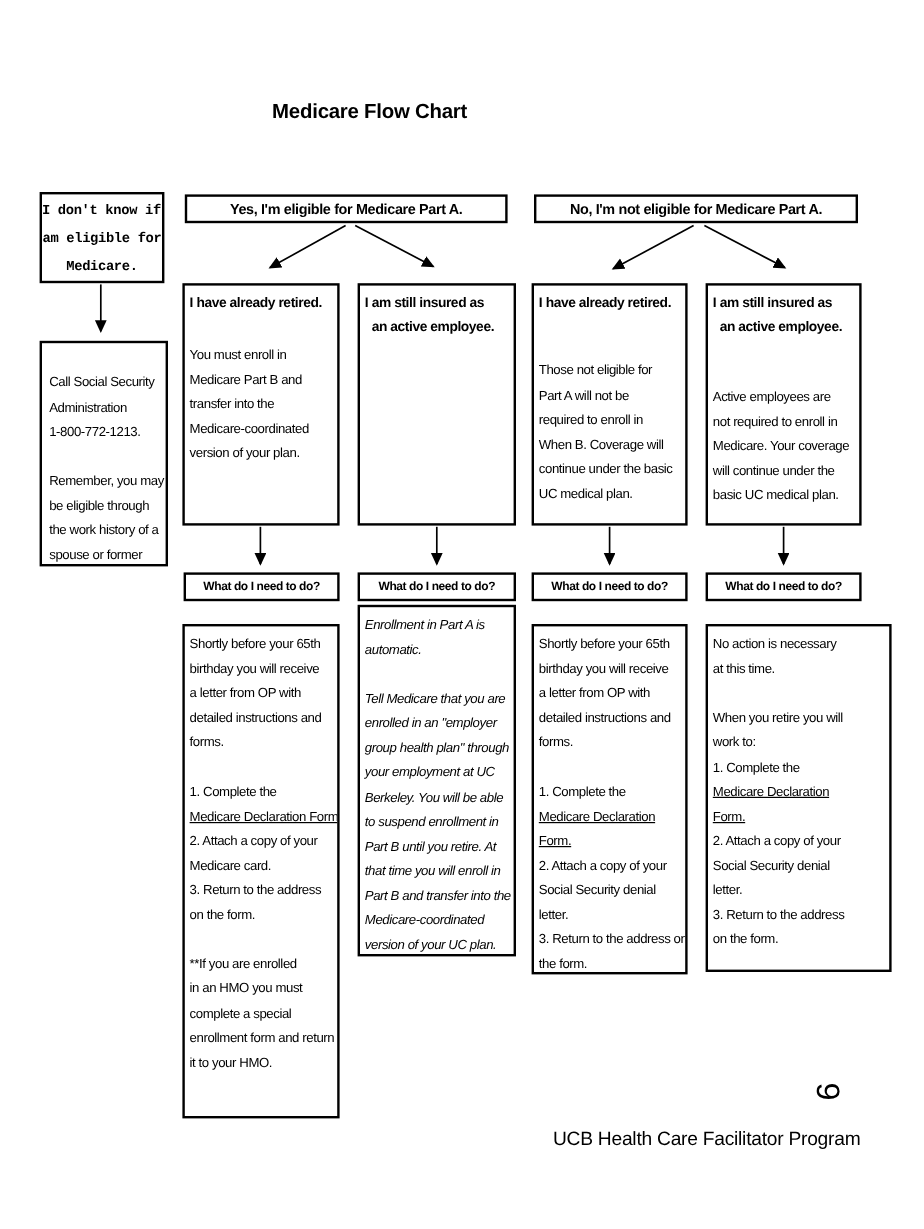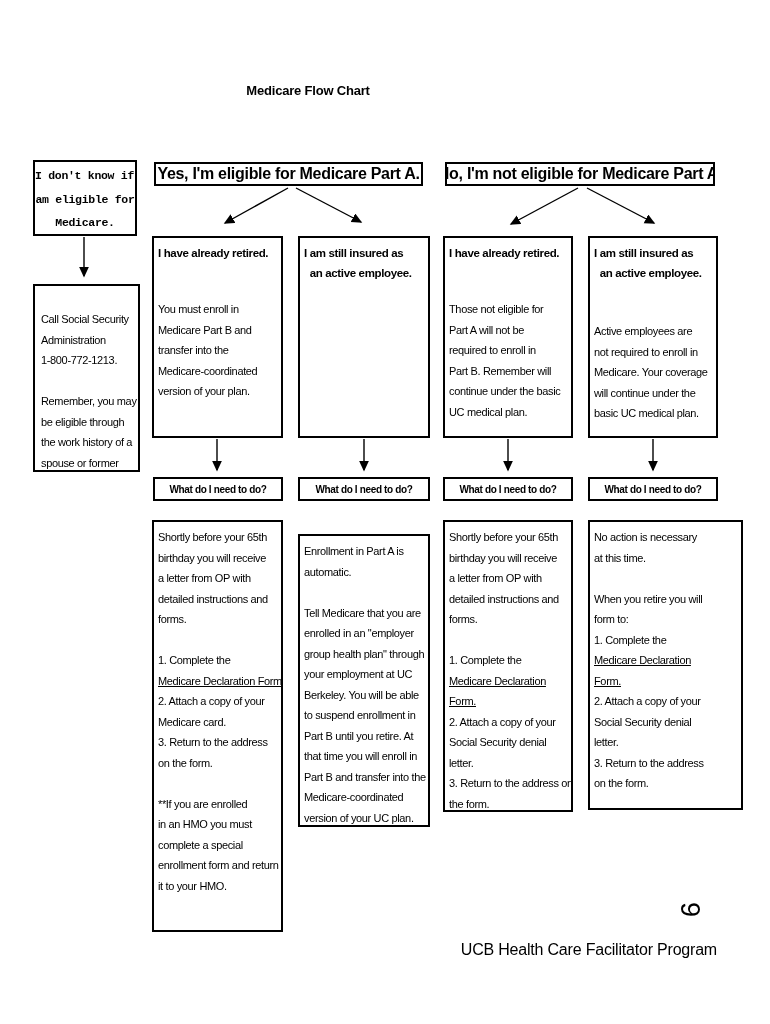--- a/index.html
+++ b/index.html
@@ -1,30 +1,30 @@
 <!DOCTYPE html>
 <html><head>
 <meta charset="utf-8">
 <style>
   html,body{margin:0;padding:0;background:#fff;}
   .page{position:relative;width:770px;height:1024px;background:#ffffff;
         font-family:"Liberation Sans",sans-serif;color:#000;overflow:hidden;}
   .title{position:absolute;left:0;top:83px;width:616px;text-align:center;
-         font-size:13px;font-weight:bold;letter-spacing:-0.2px;}
+         font-size:17px;font-weight:bold;letter-spacing:-0.2px;}
   .box{position:absolute;box-sizing:border-box;border:2px solid #000;background:#fff;overflow:hidden;}
   .ln{font-size:11px;line-height:20.5px;letter-spacing:-0.35px;white-space:nowrap;}
   .u{text-decoration:underline;}
   .hdr{display:flex;align-items:center;justify-content:center;
-       font-weight:bold;font-size:16px;letter-spacing:-0.3px;white-space:nowrap;}
+       font-weight:bold;font-size:12px;letter-spacing:-0.3px;white-space:nowrap;}
   .qbox{padding-top:2px;text-align:center;}
   .qbox .ln{font-weight:bold;font-size:11.5px;line-height:23.5px;letter-spacing:-0.3px;}
   .abox{padding:23px 3px 0 6px;}
   .stmt{padding:5px 2px 0 4px;}
   .stmt .h .ln{font-weight:bold;font-size:11.5px;line-height:20px;letter-spacing:-0.35px;}
-  .c1 .b{margin-top:36px;}
+  .c1 .b{margin-top:23px;}
   .c2 .b{margin-top:14px;}
   .c3 .b{margin-top:36px;}
   .c4 .b{margin-top:38px;}
   .what{display:flex;align-items:center;justify-content:center;
         font-weight:bold;font-size:10px;letter-spacing:-0.35px;white-space:nowrap;}
   .detail{padding:5px 1px 0 4px;}
   .arrows{position:absolute;left:0;top:0;pointer-events:none;}
   .arrows line{stroke:#000;stroke-width:1.4;}
   .pagenum{position:absolute;left:682px;top:894px;font-size:27px;transform:rotate(90deg);}
   .footer{position:absolute;right:53px;top:941px;font-size:16px;letter-spacing:-0.2px;white-space:nowrap;}
@@ -96,21 +96,21 @@
       </div>
   </div>
 
   <div class="box stmt c2" style="left:298px;top:236px;width:132px;height:202px;">
     <div class="h">
         <div class="ln">I am still insured as</div>
         <div class="ln">&nbsp;&nbsp;an active employee.</div>
       </div>
   </div>
   <div class="box what" style="left:298px;top:477px;width:132px;height:24px;">What do I need to do?</div>
-  <div class="box detail" style="left:298px;top:534px;width:132px;height:293px;">
+  <div class="box detail" style="left:298px;top:504px;width:132px;height:293px;font-style:italic;">
     <div>
         <div class="ln">Enrollment in Part A is</div>
         <div class="ln">automatic.</div>
         <div class="ln">&nbsp;</div>
         <div class="ln">Tell Medicare that you are</div>
         <div class="ln">enrolled in an "employer</div>
         <div class="ln">group health plan" through</div>
         <div class="ln">your employment at UC</div>
         <div class="ln">Berkeley. You will be able</div>
         <div class="ln">to suspend enrollment in</div>
@@ -123,21 +123,21 @@
   </div>
 
   <div class="box stmt c3" style="left:443px;top:236px;width:130px;height:202px;">
     <div class="h">
         <div class="ln">I have already retired.</div>
       </div>
     <div class="b">
         <div class="ln">Those not eligible for</div>
         <div class="ln">Part A will not be</div>
         <div class="ln">required to enroll in</div>
-        <div class="ln">Part B. Remember will</div>
+        <div class="ln">When B. Coverage will</div>
         <div class="ln">continue under the basic</div>
         <div class="ln">UC medical plan.</div>
       </div>
   </div>
   <div class="box what" style="left:443px;top:477px;width:130px;height:24px;">What do I need to do?</div>
   <div class="box detail" style="left:443px;top:520px;width:130px;height:292px;">
     <div>
         <div class="ln">Shortly before your 65th</div>
         <div class="ln">birthday you will receive</div>
         <div class="ln">a letter from OP with</div>
@@ -168,21 +168,21 @@
         <div class="ln">basic UC medical plan.</div>
       </div>
   </div>
   <div class="box what" style="left:588px;top:477px;width:130px;height:24px;">What do I need to do?</div>
   <div class="box detail" style="left:588px;top:520px;width:155px;height:290px;">
     <div>
         <div class="ln">No action is necessary</div>
         <div class="ln">at this time.</div>
         <div class="ln">&nbsp;</div>
         <div class="ln">When you retire you will</div>
-        <div class="ln">form to:</div>
+        <div class="ln">work to:</div>
         <div class="ln">1. Complete the</div>
         <div class="ln u">Medicare Declaration</div>
         <div class="ln u">Form.</div>
         <div class="ln">2. Attach a copy of your</div>
         <div class="ln">Social Security denial</div>
         <div class="ln">letter.</div>
         <div class="ln">3. Return to the address</div>
         <div class="ln">on the form.</div>
       </div>
   </div>

